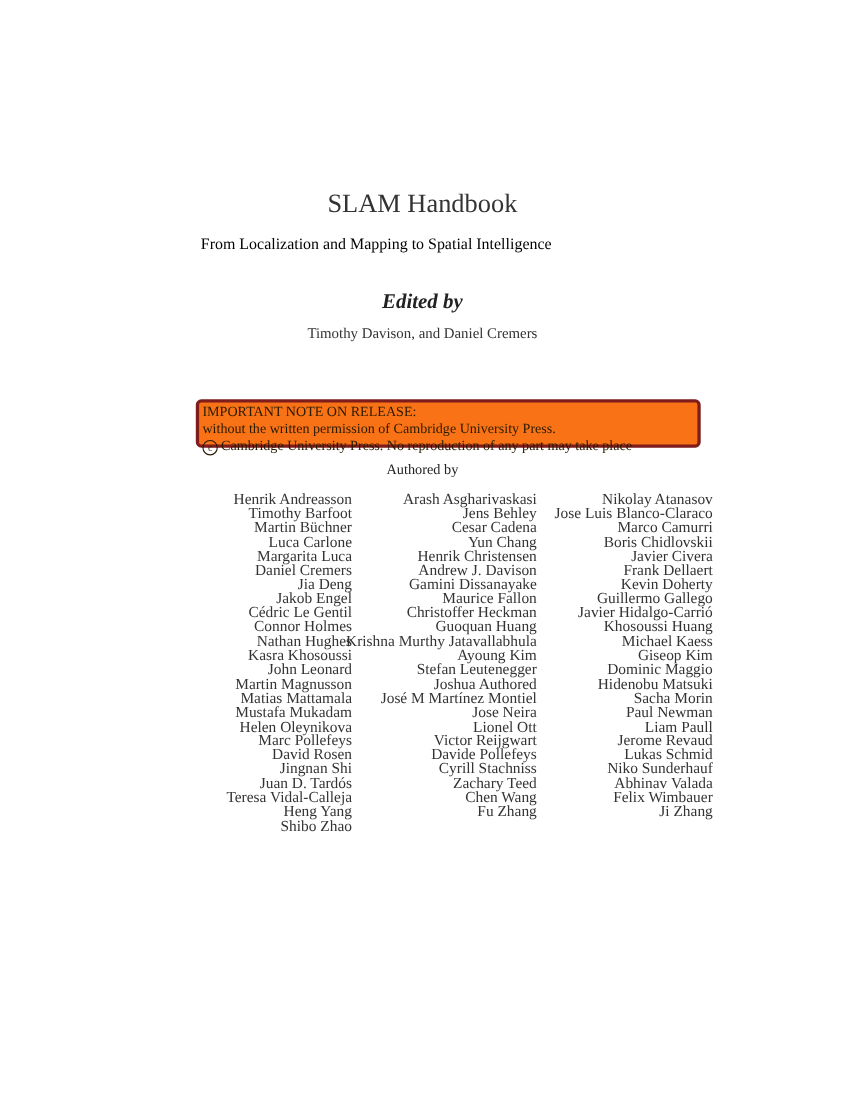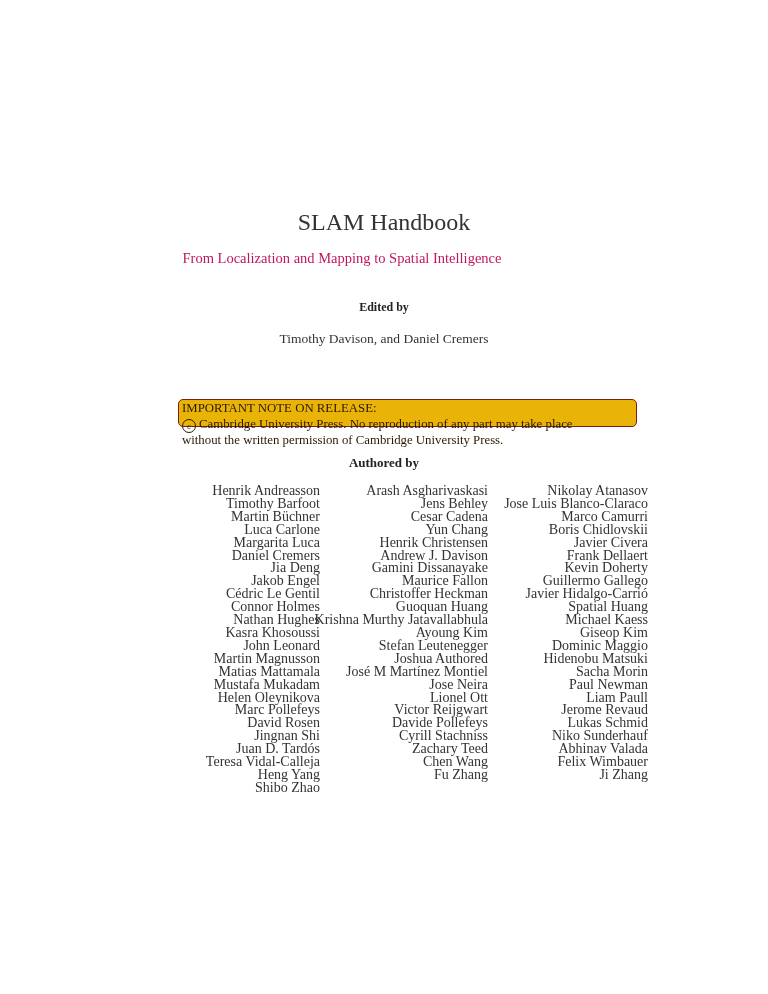--- a/index.html
+++ b/index.html
@@ -1,53 +1,53 @@
 <!DOCTYPE html>
 <html><head>
 <meta charset="utf-8">
 <style>
   html, body { margin: 0; padding: 0; background: #ffffff; }
   body { width: 768px; height: 994px; position: relative; overflow: hidden;
          font-family: "DejaVu Serif", "Liberation Serif", serif; color: #222; }
-  .serif { font-family: "Liberation Serif", "DejaVu Serif", serif; margin-top: 36px; }
+  .serif { font-family: "Liberation Serif", "DejaVu Serif", serif; }
   #title { position: absolute; top: 173px; left: 0; width: 768px; text-align: center;
            font-size: 24px; color: #333; }
   #subtitle { position: absolute; top: 214px; left: 0; width: 684px; text-align: center;
-              font-size: 14.5px; color: #be185d; }
+              font-size: 14.5px; color: #000000; }
   #edited-by { position: absolute; top: 264px; left: 0; width: 768px; text-align: center;
-               font-size: 12px; font-weight: bold; color: #222; }
+               font-size: 19px; font-weight: bold; color: #222; font-style: italic; }
   #editors { position: absolute; top: 294px; left: 0; width: 768px; text-align: center;
              font-size: 13.5px; line-height: 18px; color: #333; }
-  #note { position: absolute; top: 363px; left: 178px; width: 459px; height: 28px;
-          background: #eab308; border: 1px solid #7f1d1d; border-radius: 5px;
+  #note { position: absolute; top: 363px; left: 178px; width: 459px; height: 44px;
+          background: #f97316; border: 3px solid #7f1d1d; border-radius: 5px;
           box-sizing: border-box; padding: 1px 0 0 3px; font-size: 12.8px; line-height: 15.6px; color: #2a1a00; }
   .copy { display: inline-block; width: 12px; height: 12px; border: 1px solid #2a1a00; border-radius: 50%;
           font-size: 9px; line-height: 12px; text-align: center; vertical-align: -1px; margin-right: 3px; }
   #authored-by { position: absolute; top: 419px; left: 0; width: 768px; text-align: center;
-                 font-size: 13px; font-weight: bold; color: #222; }
+                 font-size: 13px; font-weight: normal; color: #222; }
   .col { position: absolute; top: 449px; text-align: right; font-size: 14px; line-height: 12.9px; color: #333; }
   #col1 { left: 180px; width: 140px; }
   #col2 { left: 308px; width: 180px; }
   #col3 { left: 478px; width: 170px; }
   .col div { white-space: nowrap; }
 </style>
 </head>
 <body>
 
 <div id="title" class="serif">SLAM Handbook</div>
 <div id="subtitle" class="serif">From Localization and Mapping to Spatial Intelligence</div>
 <div id="edited-by" class="serif">Edited by</div>
 <div id="editors" class="serif">
   <div>Timothy Davison, and Daniel Cremers</div>
 </div>
 
 <div id="note" class="serif">
   <div>IMPORTANT NOTE ON RELEASE:</div>
+  <div>without the written permission of Cambridge University Press.</div>
   <div><span class="copy">c</span><span>Cambridge University Press. No reproduction of any part may take place</span></div>
-  <div>without the written permission of Cambridge University Press.</div>
 </div>
 
 <div id="authored-by" class="serif">Authored by</div>
 
 <div id="col1" class="col serif">
     <div>Henrik Andreasson</div>
     <div>Timothy Barfoot</div>
     <div>Martin Büchner</div>
     <div>Luca Carlone</div>
     <div>Margarita Luca</div>
@@ -99,21 +99,21 @@
 <div id="col3" class="col serif">
     <div>Nikolay Atanasov</div>
     <div>Jose Luis Blanco-Claraco</div>
     <div>Marco Camurri</div>
     <div>Boris Chidlovskii</div>
     <div>Javier Civera</div>
     <div>Frank Dellaert</div>
     <div>Kevin Doherty</div>
     <div>Guillermo Gallego</div>
     <div>Javier Hidalgo-Carrió</div>
-    <div>Spatial Huang</div>
+    <div>Khosoussi Huang</div>
     <div>Michael Kaess</div>
     <div>Giseop Kim</div>
     <div>Dominic Maggio</div>
     <div>Hidenobu Matsuki</div>
     <div>Sacha Morin</div>
     <div>Paul Newman</div>
     <div>Liam Paull</div>
     <div>Jerome Revaud</div>
     <div>Lukas Schmid</div>
     <div>Niko Sunderhauf</div>

